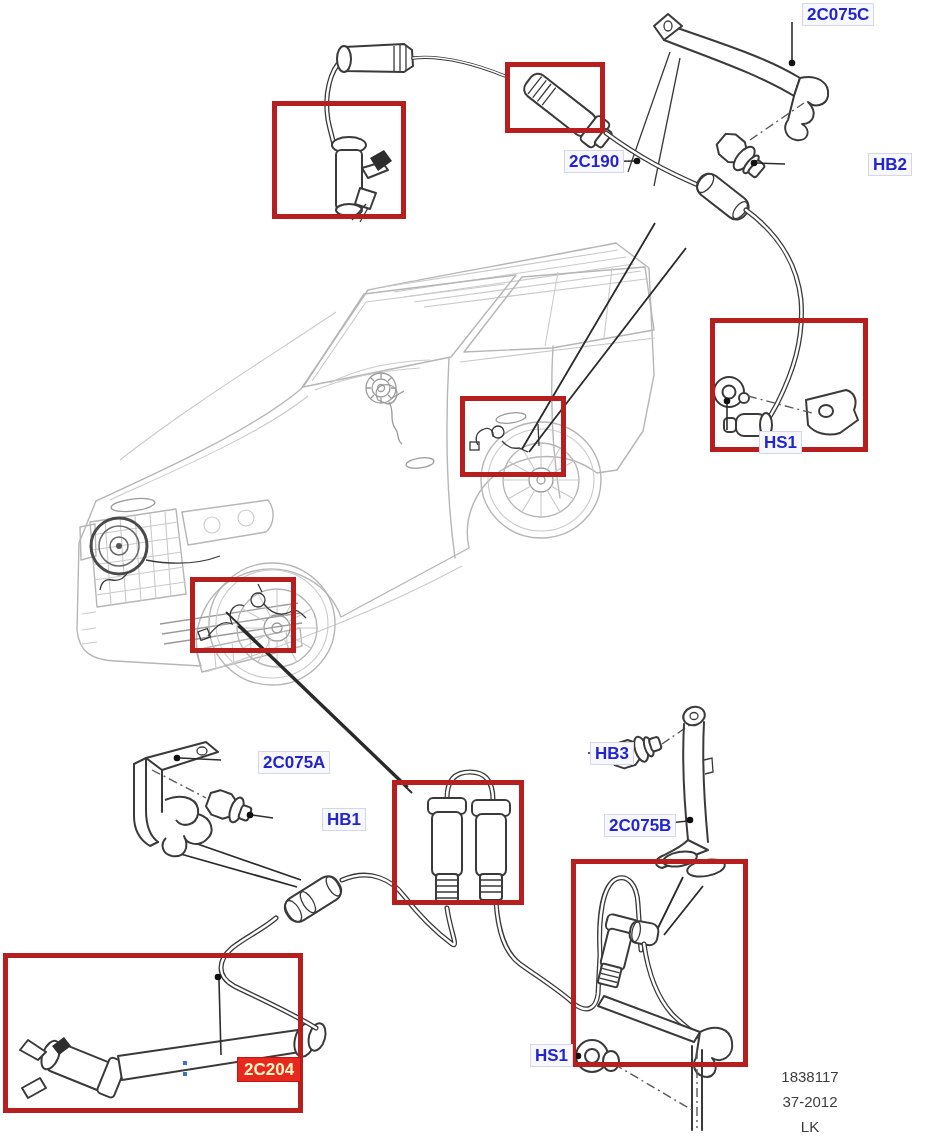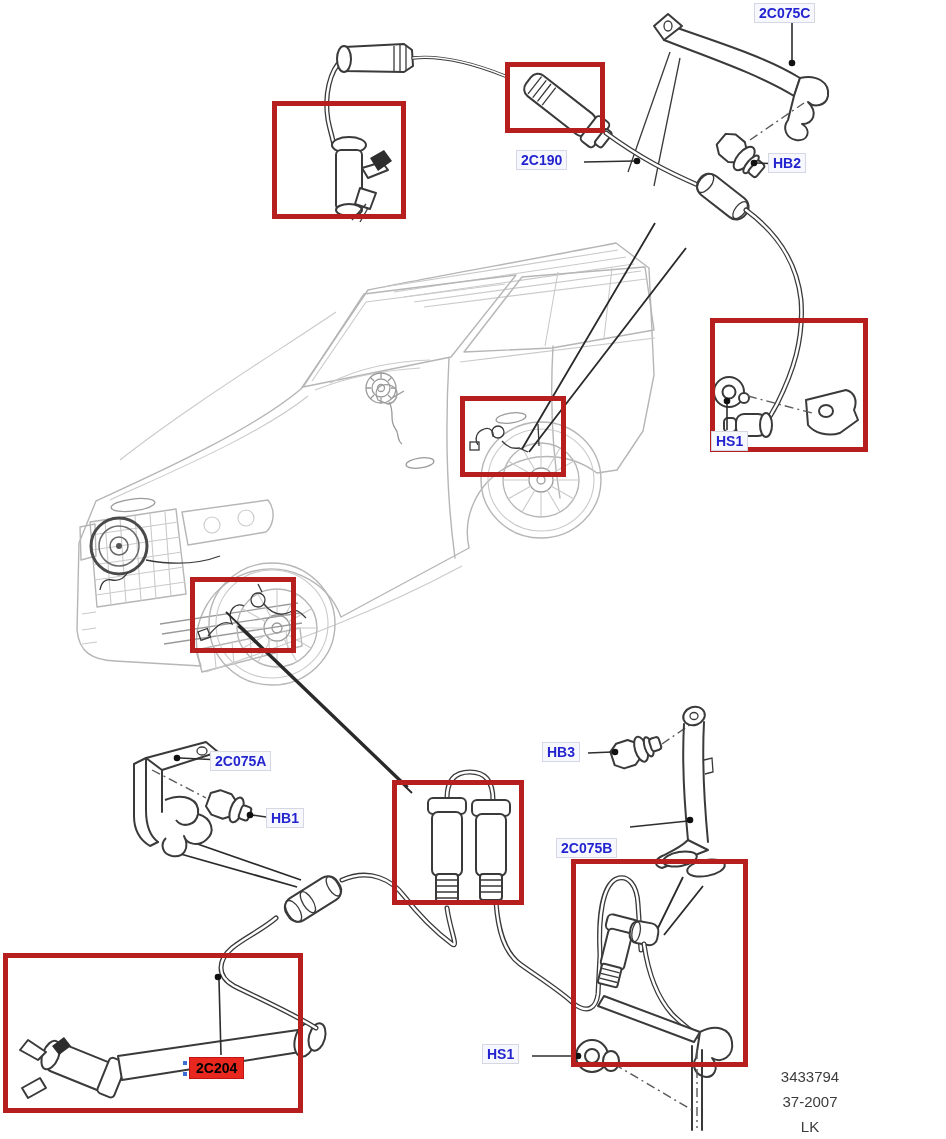--- a/index.html
+++ b/index.html
@@ -18,23 +18,23 @@
   .ci{stroke:#ffffff;stroke-width:2.4;fill:none;stroke-linecap:round;stroke-linejoin:round;}
   .cot{stroke:#3a3a3a;stroke-width:3.4;fill:none;stroke-linecap:round;}
   .cit{stroke:#ffffff;stroke-width:1.5;fill:none;stroke-linecap:round;}
   .lead{stroke:#2e2e2e;stroke-width:1.6;fill:none;}
   .pair{stroke:#2a2a2a;stroke-width:1.8;fill:none;}
   .dash{stroke:#5a5a5a;stroke-width:1.4;fill:none;stroke-dasharray:9 4 2 4;}
   .dot{fill:#111;stroke:none;}
   
   .hbox{position:absolute;border:5px solid #b71f1f;box-sizing:border-box;background:transparent;}
   
-  .plabel{position:absolute;font-weight:bold;font-size:14px;line-height:1;color:#2324cf;
-          background:#f7f8fd;border:1px solid #d5d8e4;padding:2px 4px;white-space:nowrap;}
-  .plabel.red{background:#e8281e;color:#000000;border:1px solid #c01510;padding:3px 6px;}
+  .plabel{position:absolute;font-weight:bold;font-size:17px;line-height:1;color:#2324cf;
+          background:#f7f8fd;border:1px solid #d5d8e4;padding:2px 4px;white-space:nowrap;margin-left:48px;}
+  .plabel.red{background:#e8281e;color:#fef9c3;border:1px solid #c01510;padding:3px 6px;}
   .footer{position:absolute;left:752px;top:1064px;width:116px;text-align:center;
           font-size:15px;line-height:25px;color:#3c3c3c;}
   .selmarks{position:absolute;left:183px;top:1061px;width:4px;height:4px;background:#3b6fd4;
             box-shadow:0 11px 0 #3b6fd4;}
 </style>
 </head>
 <body>
 
 <div class="canvas">
 
@@ -351,29 +351,29 @@
   <div class="hbox" style="left:505px;top:62px;width:100px;height:71px"></div>
   <div class="hbox" style="left:710px;top:318px;width:158px;height:134px"></div>
   <div class="hbox" style="left:460px;top:396px;width:106px;height:81px"></div>
   <div class="hbox" style="left:190px;top:577px;width:106px;height:76px"></div>
   <div class="hbox" style="left:392px;top:780px;width:132px;height:125px"></div>
   <div class="hbox" style="left:571px;top:859px;width:177px;height:208px"></div>
   <div class="hbox" style="left:3px;top:953px;width:300px;height:160px"></div>
 
   <div class="plabel" style="left:754px;top:3px">2C075C</div>
   <div class="plabel" style="left:516px;top:150px">2C190</div>
-  <div class="plabel" style="left:768px;top:153px">HB2</div>
+  <div class="plabel" style="left:820px;top:153px">HB2</div>
   <div class="plabel" style="left:711px;top:431px">HS1</div>
   <div class="plabel" style="left:210px;top:751px">2C075A</div>
-  <div class="plabel" style="left:266px;top:808px">HB1</div>
+  <div class="plabel" style="left:274px;top:808px">HB1</div>
   <div class="plabel" style="left:542px;top:742px">HB3</div>
-  <div class="plabel" style="left:556px;top:838px">2C075B</div>
+  <div class="plabel" style="left:556px;top:814px">2C075B</div>
   <div class="plabel red" style="left:189px;top:1057px">2C204</div>
   <div class="plabel" style="left:482px;top:1044px">HS1</div>
   <div class="selmarks"></div>
 
   <div class="footer">
-    <div>3433794</div>
-    <div>37-2007</div>
+    <div>1838117</div>
+    <div>37-2012</div>
     <div>LK</div>
   </div>
 
 </div>
 
 </body></html>

